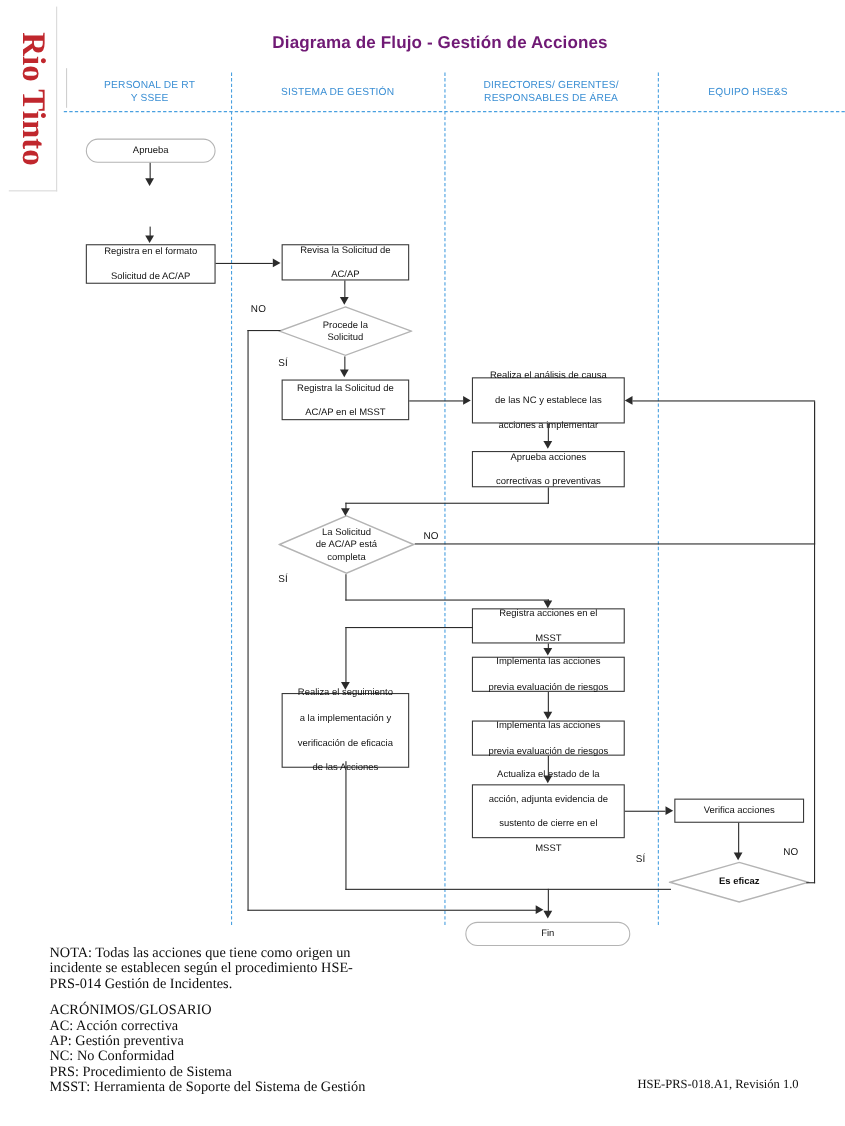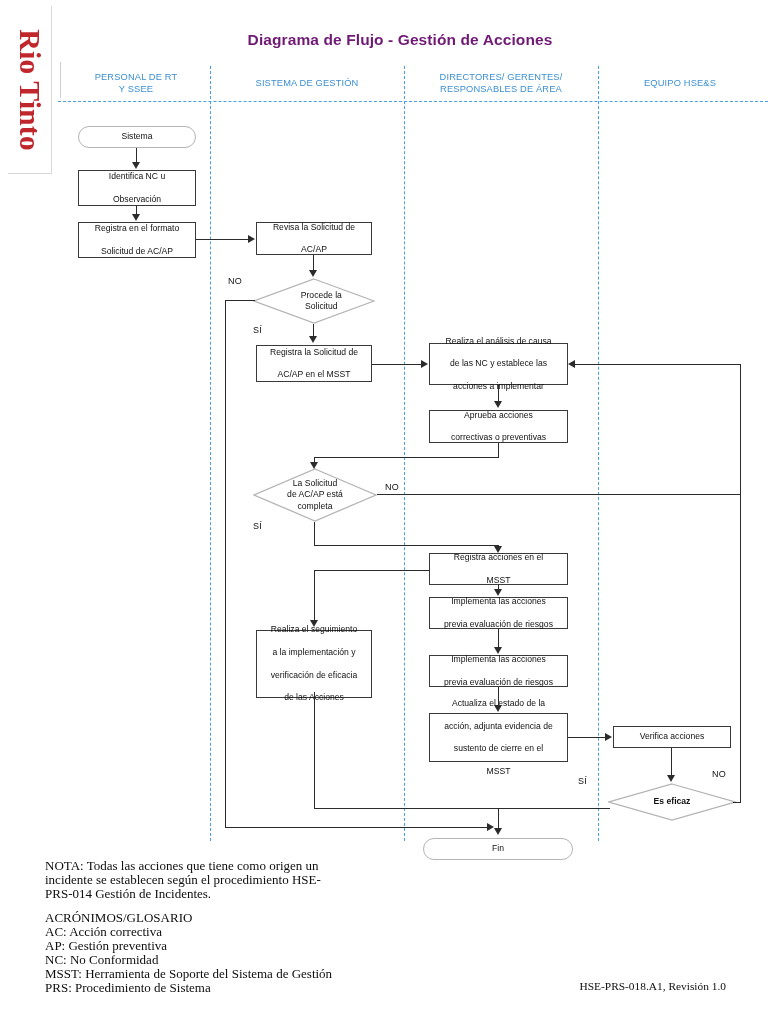--- a/index.html
+++ b/index.html
@@ -129,45 +129,39 @@
   <div class="lane-head" style="left:600px;top:78px;width:160px;">
     <div>EQUIPO HSE&amp;S</div>
   </div>
 
   <div class="hline-dash" style="left:58px;top:101px;width:710px;"></div>
   <div class="vline" style="left:210px;top:66px;height:775px;"></div>
   <div class="vline" style="left:404px;top:66px;height:775px;"></div>
   <div class="vline" style="left:598px;top:66px;height:775px;"></div>
 
   <div class="node term" style="left:78px;top:126px;width:118px;height:22px;">
-    <span>Sistema</span>
-  </div>
-
-  <div class="node" style="left:78px;top:170px;width:118px;height:36px;">
-    <span>
-      <span>Identifica NC u</span><br>
-      <span>Observación</span>
-    </span>
-  </div>
+    <span>Aprueba</span>
+  </div>
+
 
   <div class="node" style="left:78px;top:222px;width:118px;height:36px;">
     <span>
       <span>Registra en el formato</span><br>
       <span>Solicitud de AC/AP</span>
     </span>
   </div>
 
   <div class="node" style="left:256px;top:222px;width:116px;height:33px;">
     <span>
       <span>Revisa la Solicitud de</span><br>
       <span>AC/AP</span>
     </span>
   </div>
 
-  <div class="diamond" style="left:253px;top:278px;width:122px;height:46px;justify-content:flex-end;">
+  <div class="diamond" style="left:253px;top:278px;width:122px;height:46px;">
     <svg class="dshape" viewBox="0 0 122 46" preserveAspectRatio="none">
       <polygon points="61,1 121,23 61,45 1,23" fill="#ffffff" stroke="#b4b4b4" stroke-width="1.3"></polygon>
     </svg>
     <span class="dlabel">
       <span>Procede la</span><br>
       <span>Solicitud</span>
     </span>
   </div>
 
   <div class="node" style="left:256px;top:345px;width:116px;height:37px;">
@@ -338,19 +332,19 @@
     <div>NOTA: Todas las acciones que tiene como origen un</div>
     <div>incidente se establecen según el procedimiento HSE-</div>
     <div>PRS-014 Gestión de Incidentes.</div>
   </div>
 
   <div class="serif-note" style="left:45px;top:911px;width:400px;">
     <div>ACRÓNIMOS/GLOSARIO</div>
     <div>AC: Acción correctiva</div>
     <div>AP: Gestión preventiva</div>
     <div>NC: No Conformidad</div>
+    <div>PRS: Procedimiento de Sistema</div>
     <div>MSST: Herramienta de Soporte del Sistema de Gestión</div>
-    <div>PRS: Procedimiento de Sistema</div>
   </div>
 
   <div id="footer-code">HSE-PRS-018.A1, Revisión 1.0</div>
 
 </div>
 
 </body></html>

